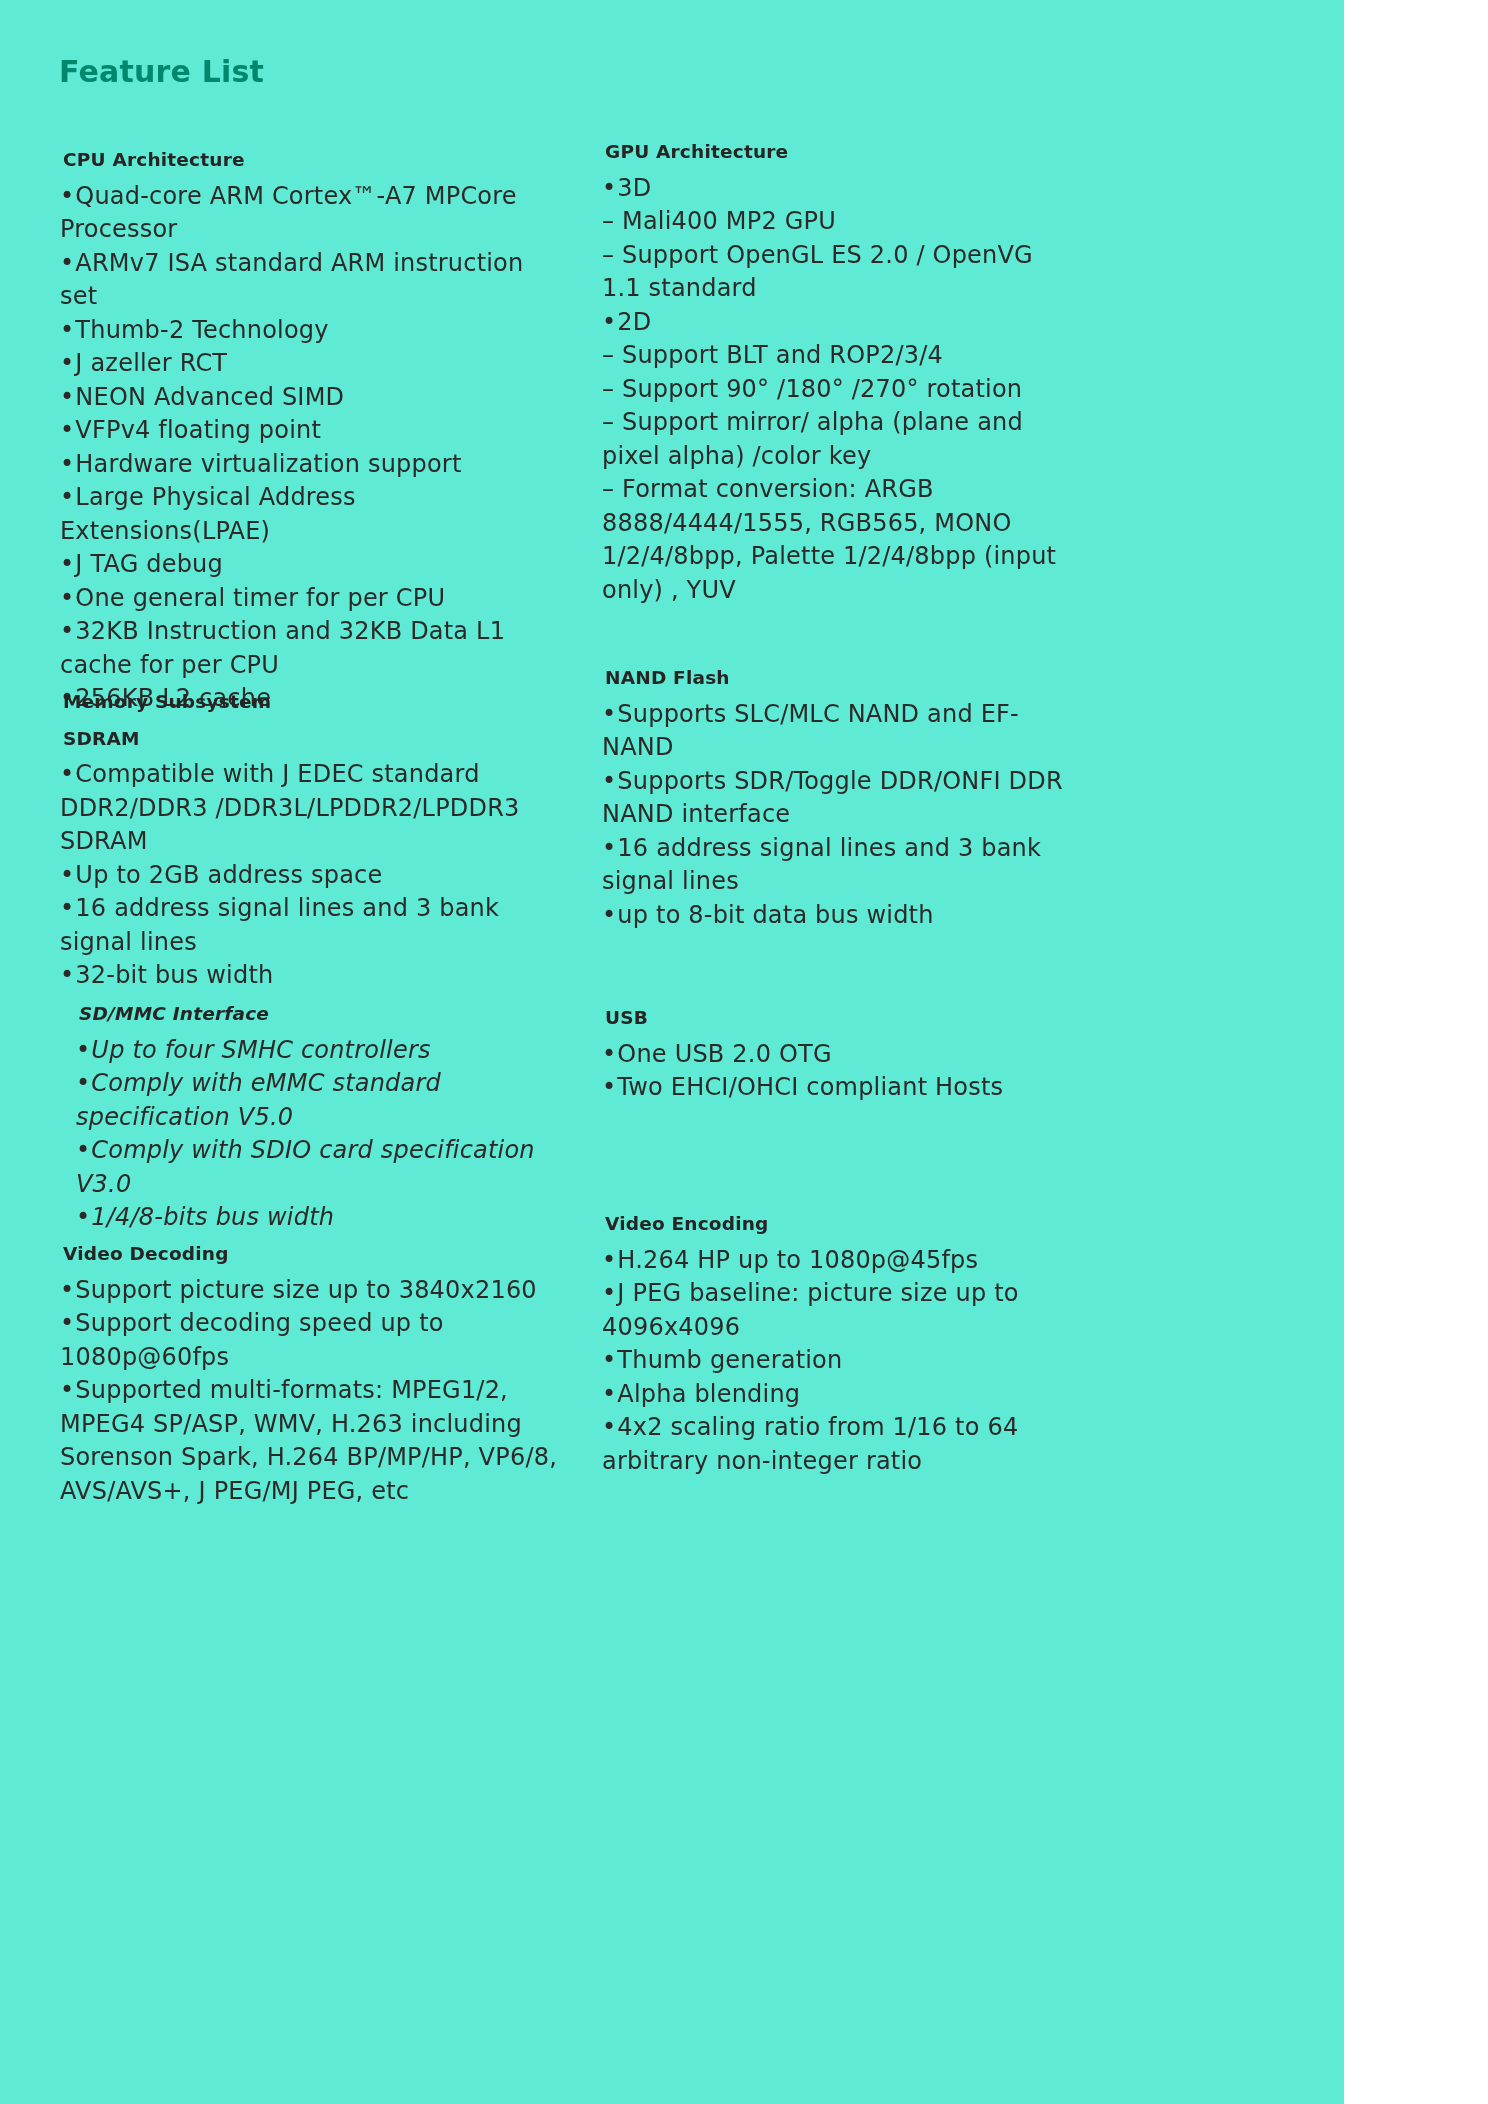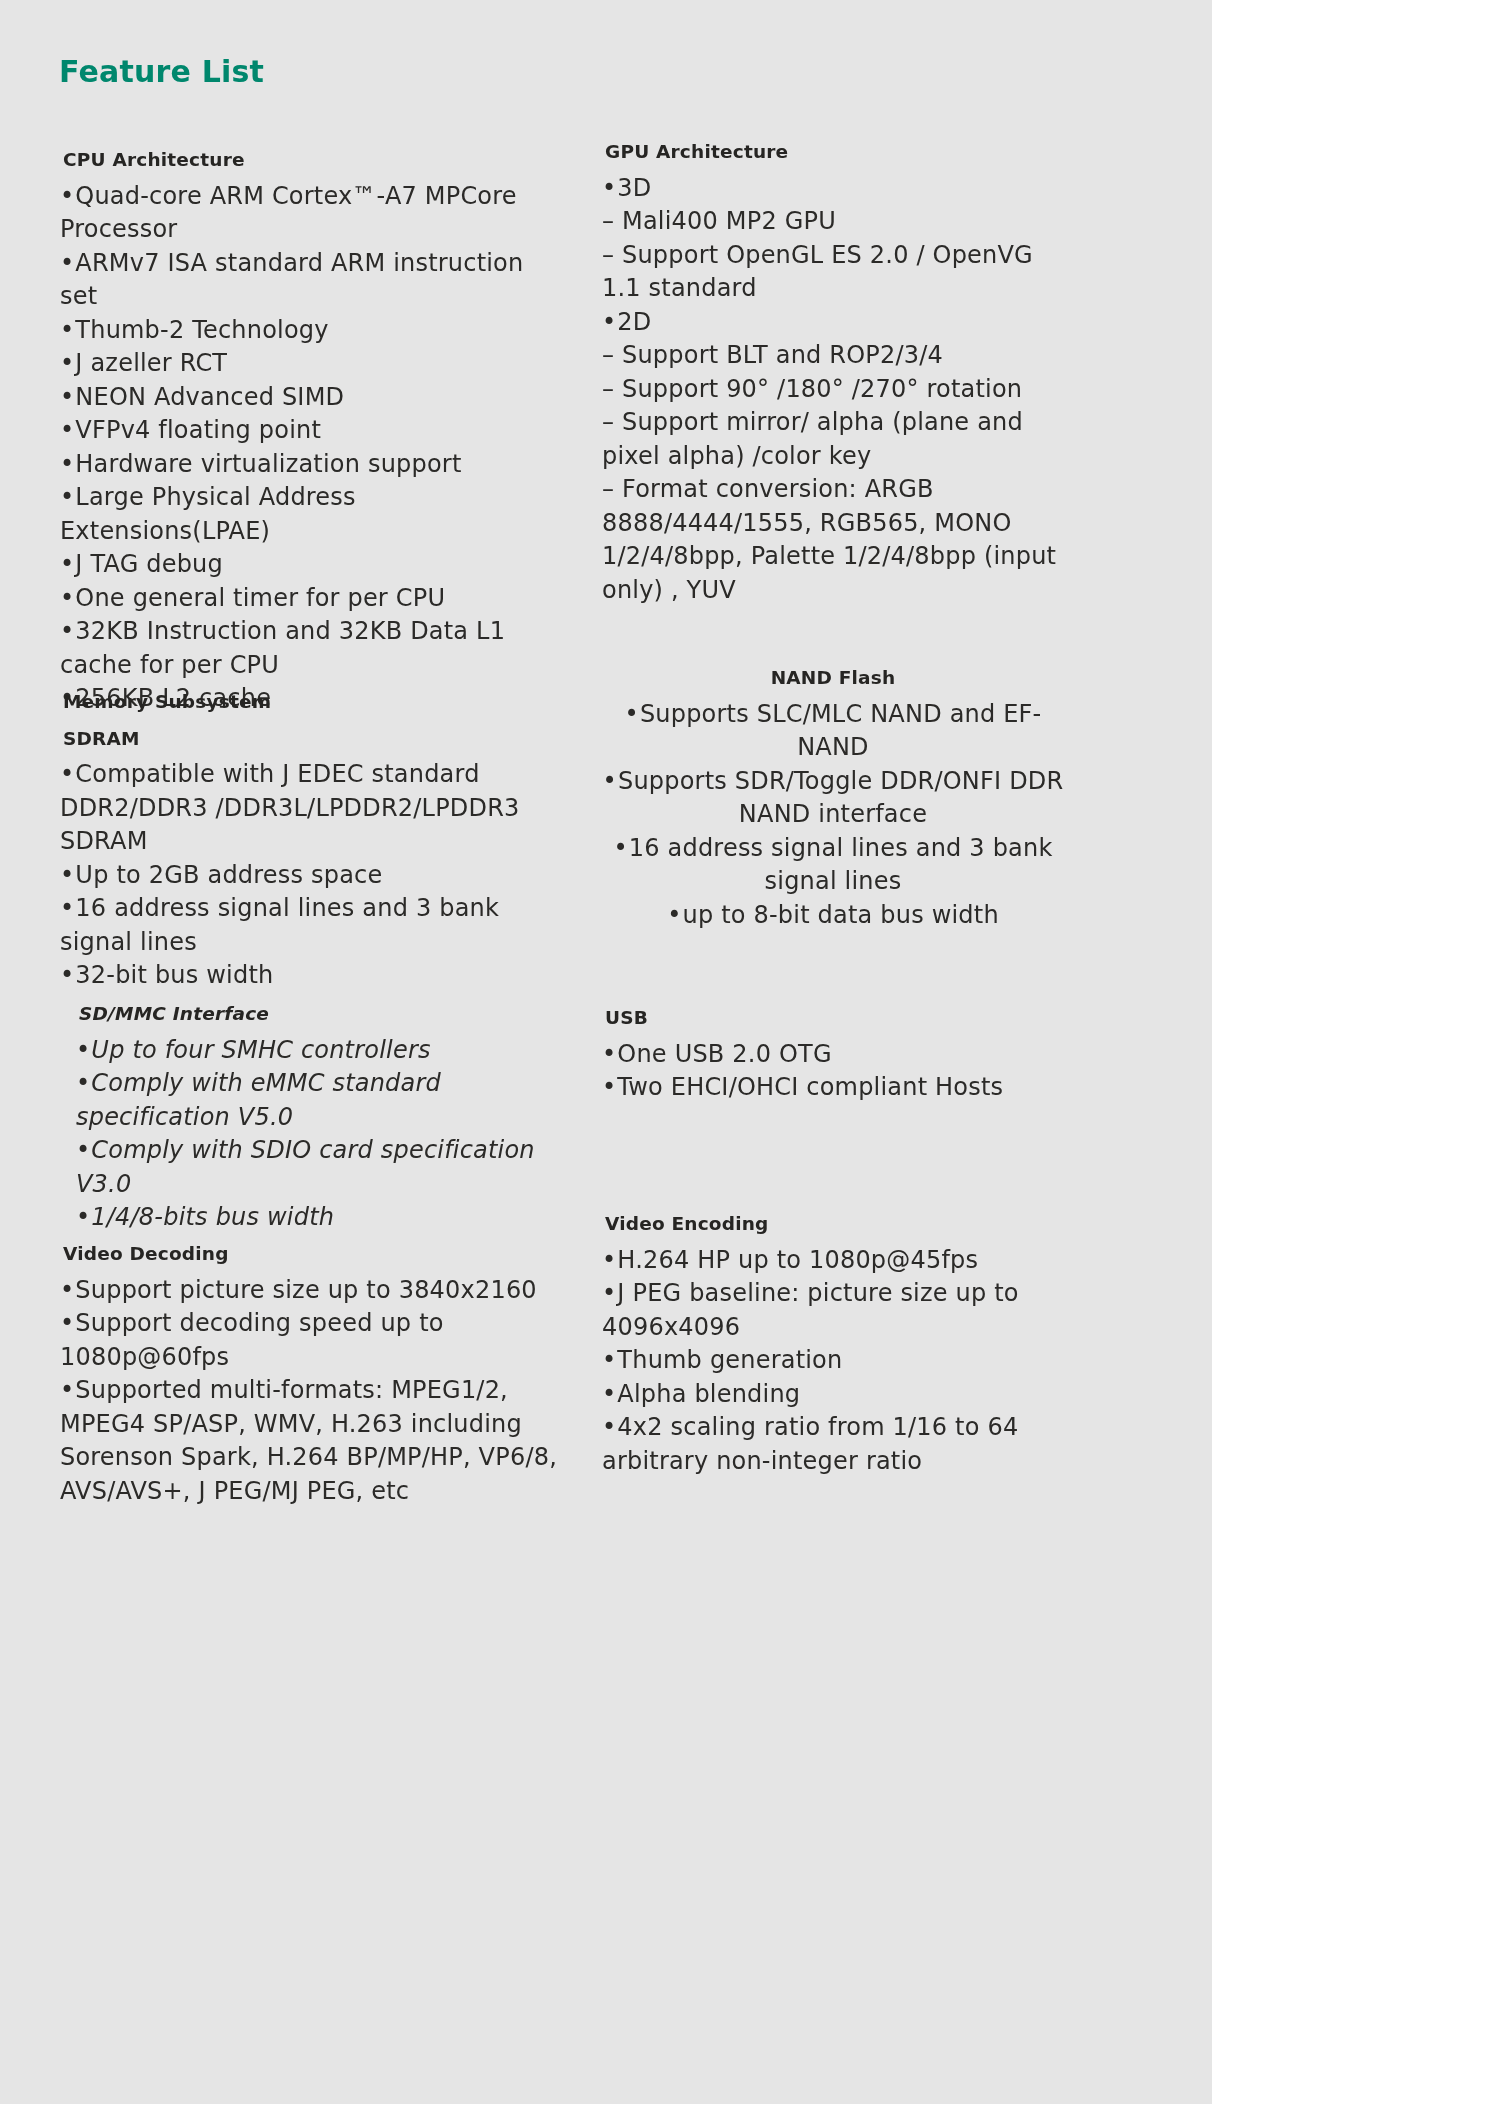--- a/index.html
+++ b/index.html
@@ -1,20 +1,20 @@
 <!DOCTYPE html>
 <html><head>
 <meta charset="utf-8">
 <style>
   html, body { margin: 0; padding: 0; background: #ffffff; }
   .page {
     position: relative;
-    width: 1212px;
+    width: 1344px;
     height: 2104px;
-    background: #e5e5e5;
+    background: #5eead4;
     font-family: "DejaVu Sans", "Liberation Sans", sans-serif;
     color: #2b2a28;
     letter-spacing: 0.2px;
   }
   .page-title {
     position: absolute;
     left: 59px;
     top: 52px;
     margin: 0;
     font-size: 30px;
@@ -22,21 +22,21 @@
     font-weight: bold;
     color: #00876D;
     letter-spacing: 0.2px;
   }
   .section { position: absolute; }
   #sec-cpu      { left: 60px;  top: 140px;  width: 490px; }
   #sec-memory   { left: 60px;  top: 682px;  width: 490px; }
   #sec-sdmmc    { left: 76px;  top: 994px;  width: 490px; font-style: italic; }
   #sec-videodec { left: 60px;  top: 1234px; width: 500px; }
   #sec-gpu      { left: 602px; top: 132px;  width: 462px; }
-  #sec-nand     { left: 602px; top: 658px;  width: 462px; text-align: center; }
+  #sec-nand     { left: 602px; top: 658px;  width: 462px; }
   #sec-usb      { left: 602px; top: 998px;  width: 462px; }
   #sec-videoenc { left: 602px; top: 1204px; width: 462px; }
   .section h2, .section h3 {
     margin: 3px;
     font-size: 18.5px;
     line-height: 33.5px;
     font-weight: bold;
     color: #262523;
   }
   .item {

